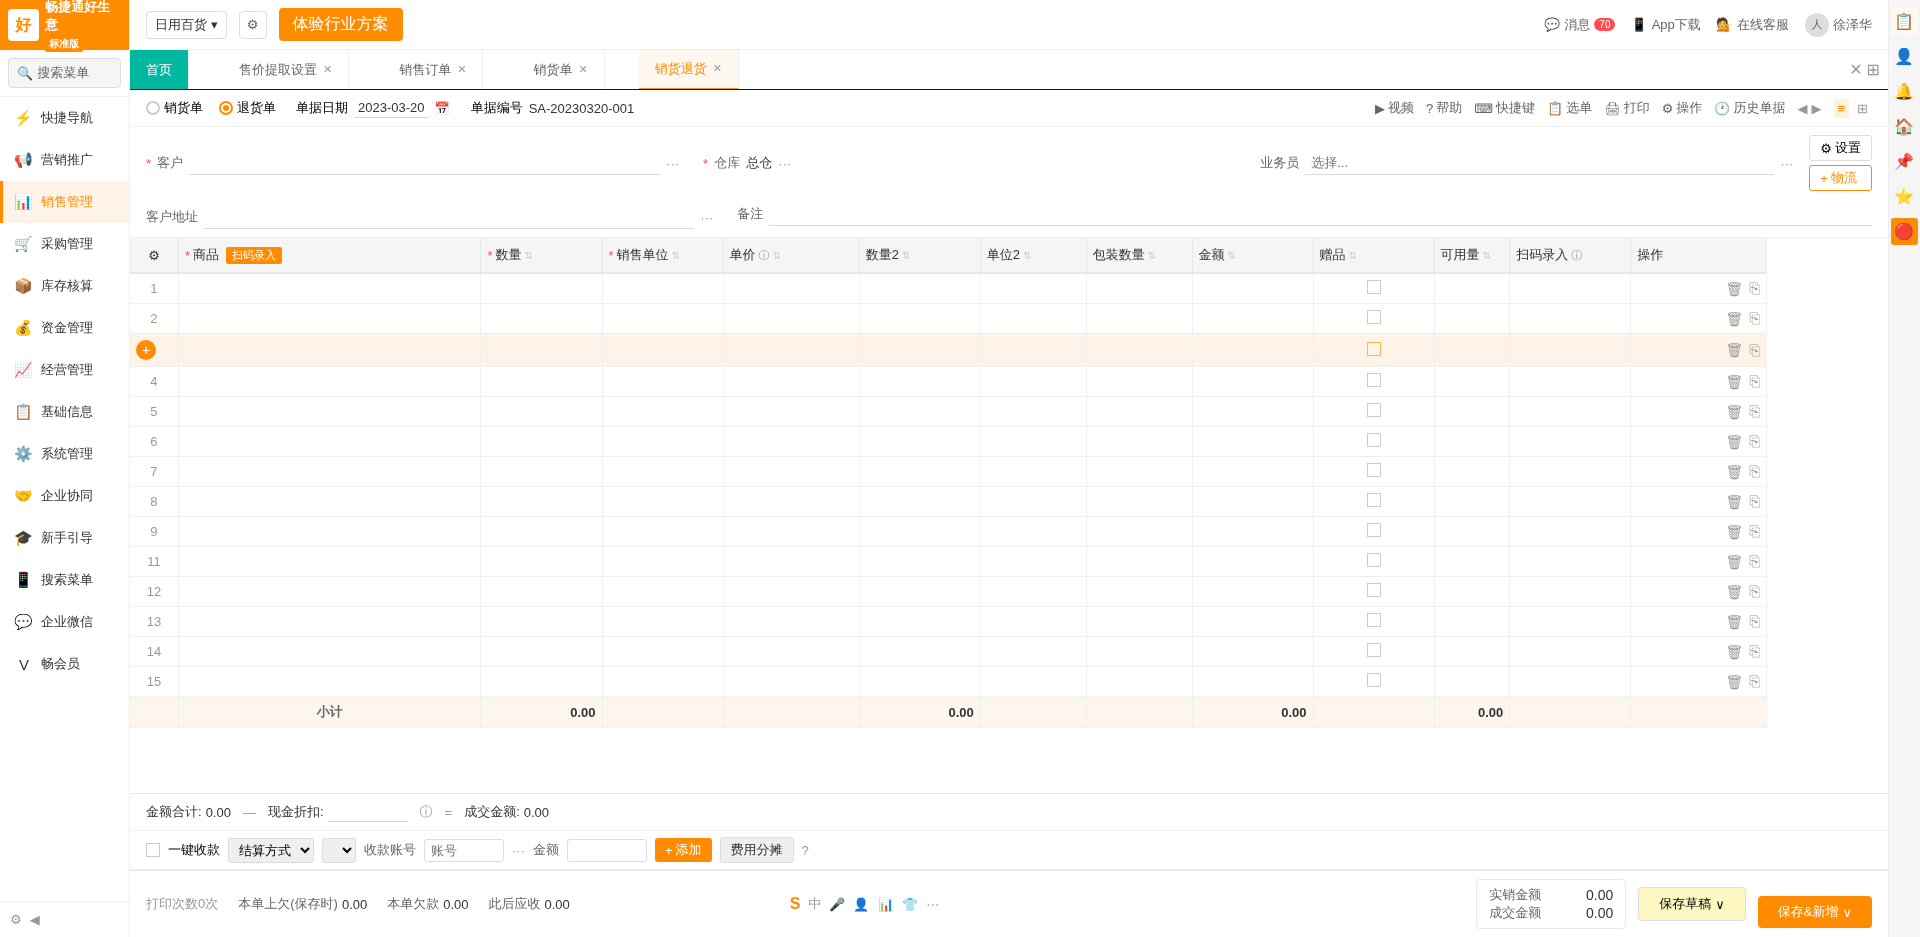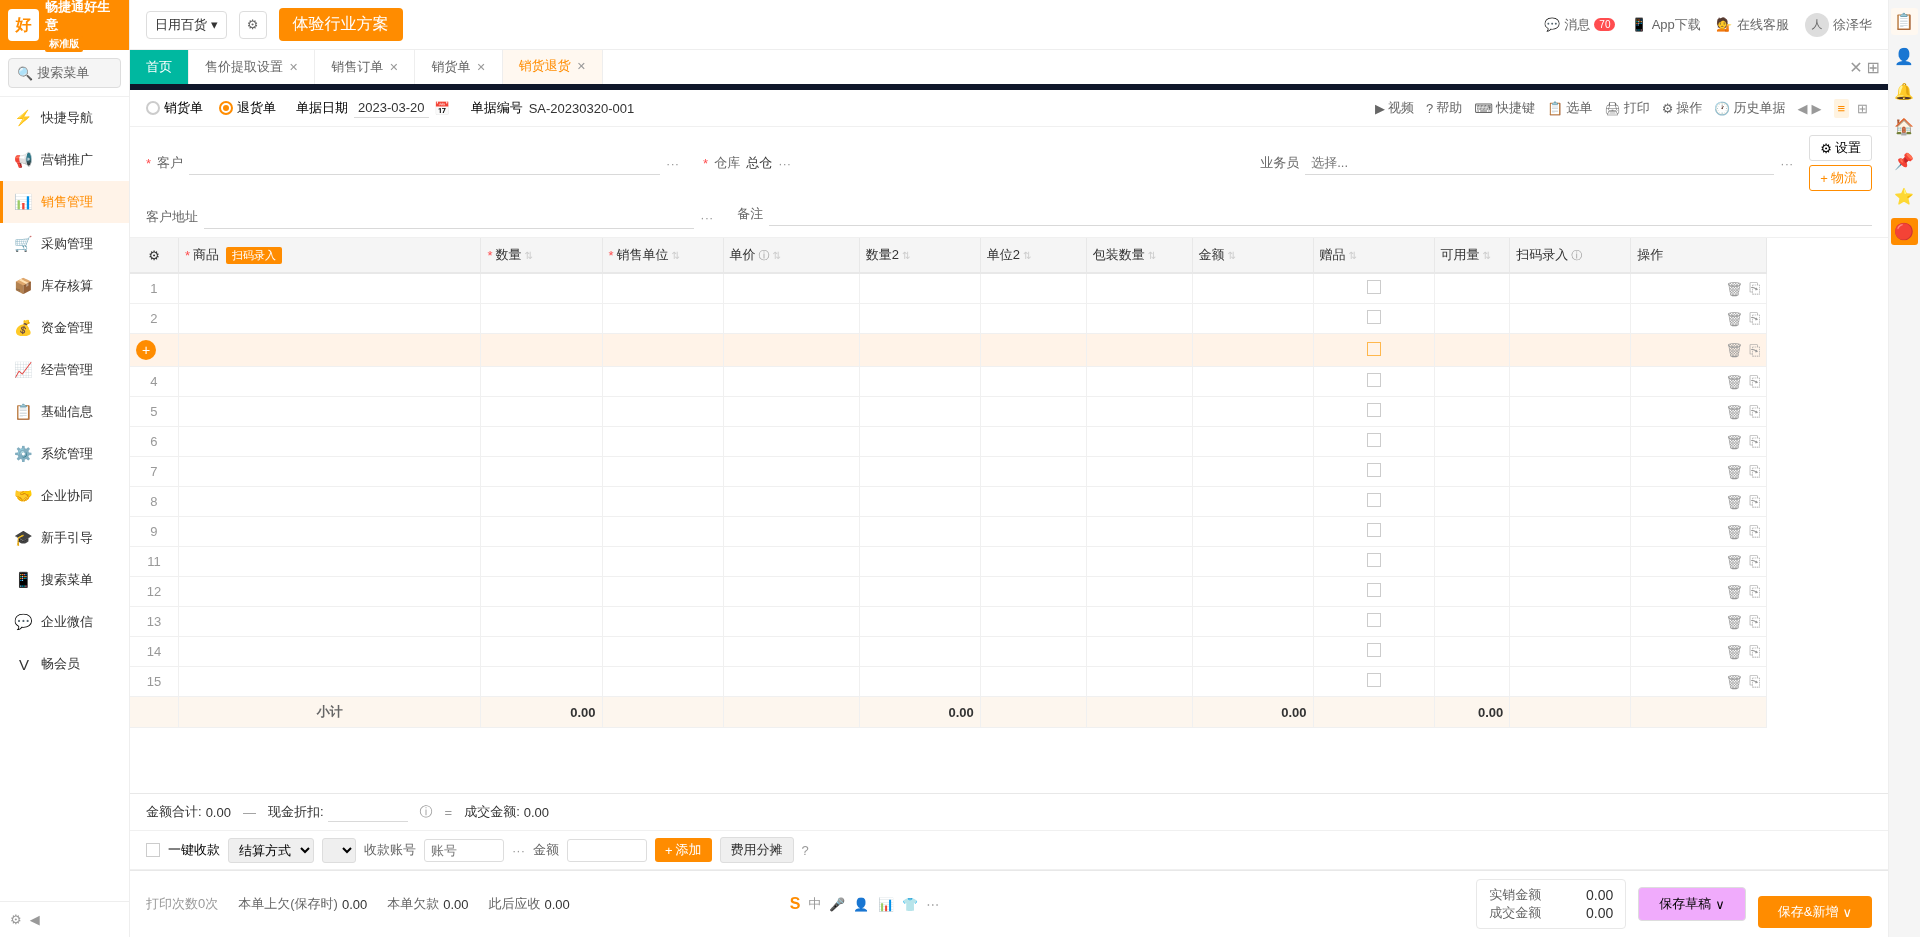--- a/index.html
+++ b/index.html
@@ -27,21 +27,21 @@
     .topbar-left { display: flex; align-items: center; gap: 12px; }
     .topbar-select { display: flex; align-items: center; gap: 4px; color: #333; cursor: pointer; padding: 4px 8px; border: 1px solid #ddd; border-radius: 4px; }
     .topbar-settings { width: 28px; height: 28px; border: 1px solid #ddd; border-radius: 4px; display: flex; align-items: center; justify-content: center; cursor: pointer; color: #666; }
     .topbar-trial { background: #ff8c00; color: #fff; border: none; padding: 6px 14px; border-radius: 4px; cursor: pointer; font-size: 16px; }
     .topbar-right { display: flex; align-items: center; gap: 16px; color: #666; }
     .topbar-right-item { display: flex; align-items: center; gap: 4px; cursor: pointer; }
     .badge { background: #ff4d4f; color: #fff; font-size: 10px; border-radius: 8px; padding: 1px 5px; }
     .user-avatar { width: 24px; height: 24px; background: #ddd; border-radius: 50%; display: flex; align-items: center; justify-content: center; font-size: 11px; }
 
     
-    .tabbar { height: 40px; background: #fff; border-bottom: 6px solid #0f172a; display: flex; align-items: center; padding: 0 0 0 0; flex-shrink: 0; overflow: hidden; }
+    .tabbar { height: 40px; background: #fff; border-bottom: 1px solid #0f172a; display: flex; align-items: center; padding: 0 0 0 0; flex-shrink: 0; overflow: hidden; gap: 34px; }
     .tab { padding: 0 16px; height: 40px; display: flex; align-items: center; gap: 6px; cursor: pointer; color: #666; border-right: 1px solid #eee; white-space: nowrap; }
     .tab.active { color: #ff8c00; background: #fff8f0; border-bottom: 2px solid #ff8c00; }
     .tab.home { background: #00b8a0; color: #fff; }
     .tab-close { font-size: 11px; color: #999; }
     .tabbar-actions { margin-left: auto; display: flex; align-items: center; padding: 0 8px; gap: 4px; }
     .tabbar-action-btn { cursor: pointer; color: #999; font-size: 16px; }
 
     
     .content { flex: 1; overflow: hidden; display: flex; flex-direction: column; background: #fff; }
     .radio-item { display: flex; align-items: center; gap: 4px; cursor: pointer; }
@@ -85,21 +85,21 @@
     .payment-select { border: 1px solid #ddd; padding: 3px 6px; border-radius: 3px; }
     .add-fee-btn { background: #ff8c00; color: #fff; border: none; padding: 3px 10px; border-radius: 3px; cursor: pointer; display: flex; align-items: center; gap: 3px; }
     .fee-split-btn { border: 1px solid #ddd; padding: 3px 10px; border-radius: 3px; cursor: pointer; color: #333; }
     .stat-item { display: flex; align-items: center; gap: 4px; color: #666; }
 
     
     .bottom-bar { background: #fff; border-top: 1px solid #e8e8e8; padding: 8px 16px; display: flex; align-items: center; justify-content: space-between; flex-shrink: 0; }
     .bottom-bar-left { display: flex; align-items: center; gap: 20px; }
     .stat-label { color: #666; }
     .stat-value { color: #333; font-weight: 500; }
-    .save-draft-btn { border: 1px solid #ddd; background: #f0abfc; padding: 7px 20px; border-radius: 4px; cursor: pointer; display: flex; align-items: center; gap: 4px; }
+    .save-draft-btn { border: 1px solid #ddd; background: #fef9c3; padding: 7px 20px; border-radius: 4px; cursor: pointer; display: flex; align-items: center; gap: 4px; }
     .save-new-btn { background: #ff8c00; color: #fff; border: none; padding: 7px 20px; border-radius: 4px; cursor: pointer; display: flex; align-items: center; gap: 4px; margin-top: 16px; }
 
     
     .right-sidebar { width: 32px; background: #f5f5f5; border-left: 1px solid #eee; display: flex; flex-direction: column; align-items: center; padding: 8px 0; gap: 8px; flex-shrink: 0; }
     .right-sidebar-icon { cursor: pointer; color: #999; font-size: 16px; padding: 4px; }
     .right-sidebar-icon.active { color: #ff8c00; background: #fff8f0; border-radius: 3px; }
     .right-sidebar-icon.highlight { background: #ff8c00; color: #fff; border-radius: 3px; }
 
     
     .outer { display: flex; width: 100%; height: 100%; }

